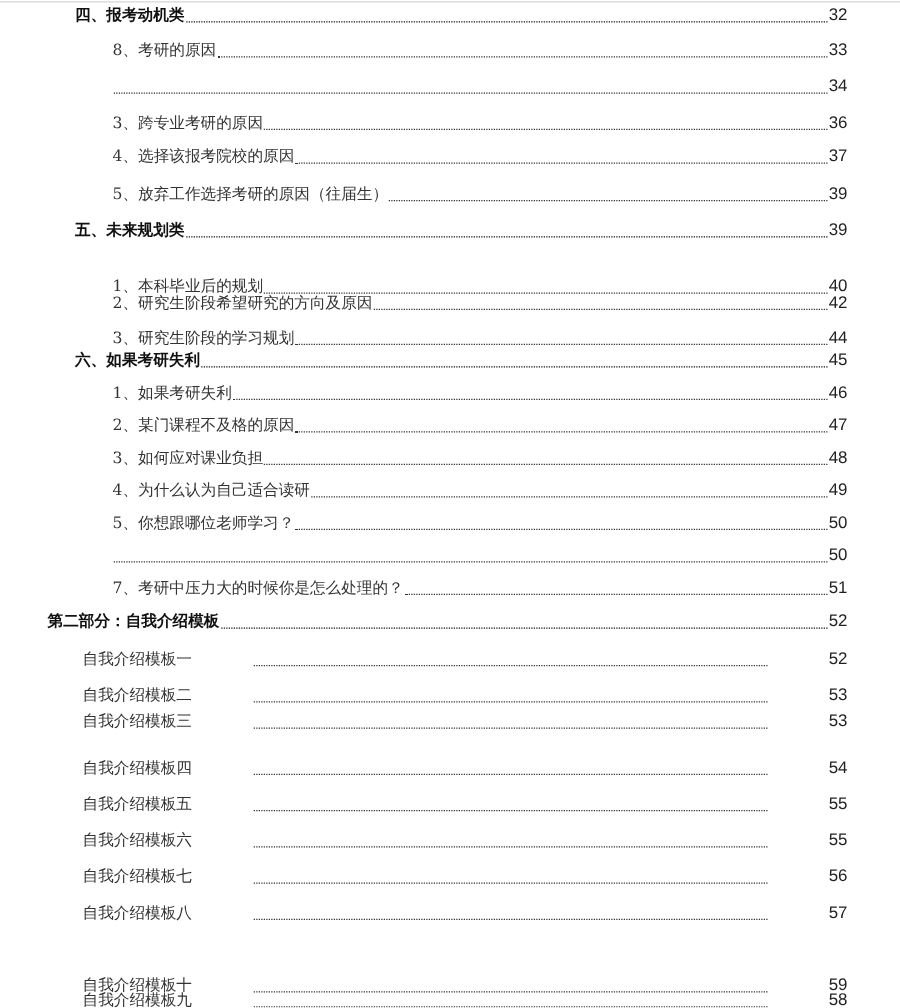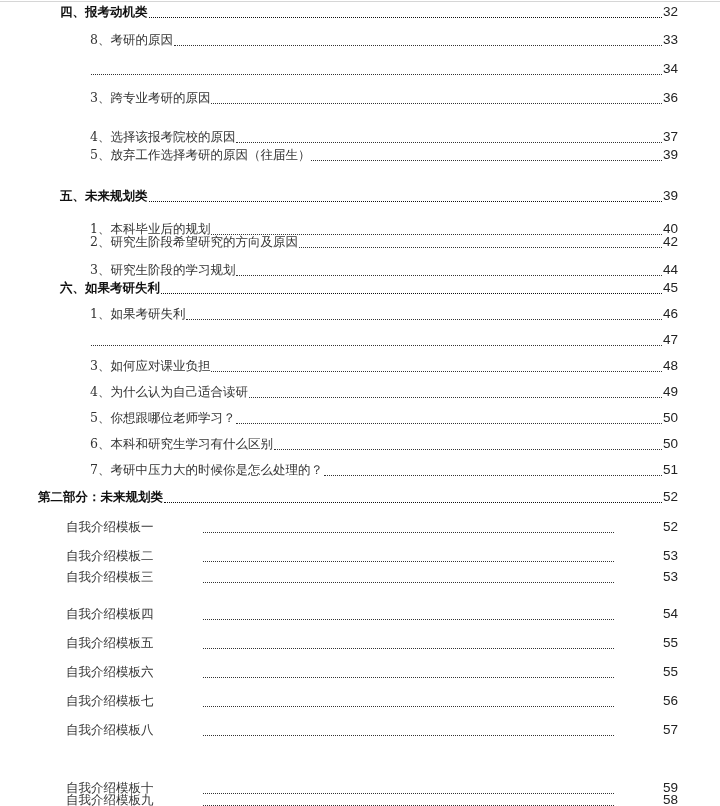--- a/index.html
+++ b/index.html
@@ -36,31 +36,31 @@
     </div>
   <div class="toc-row lvl-h2" style="top:60px">
       <span class="leader"></span>
       <span class="page">34</span>
     </div>
   <div class="toc-row lvl-h2" style="top:89px">
       <span class="title">3、跨专业考研的原因</span>
       <span class="leader"></span>
       <span class="page">36</span>
     </div>
-  <div class="toc-row lvl-h2" style="top:128px">
+  <div class="toc-row lvl-h2" style="top:116px">
       <span class="title">4、选择该报考院校的原因</span>
       <span class="leader"></span>
       <span class="page">37</span>
     </div>
   <div class="toc-row lvl-h2" style="top:146px">
       <span class="title">5、放弃工作选择考研的原因（往届生）</span>
       <span class="leader"></span>
       <span class="page">39</span>
     </div>
-  <div class="toc-row lvl-h1" style="top:187px">
+  <div class="toc-row lvl-h1" style="top:175px">
       <span class="title">五、未来规划类</span>
       <span class="leader"></span>
       <span class="page">39</span>
     </div>
   <div class="toc-row lvl-h2" style="top:220px">
       <span class="title">1、本科毕业后的规划</span>
       <span class="leader"></span>
       <span class="page">40</span>
     </div>
   <div class="toc-row lvl-h2" style="top:233px">
@@ -77,50 +77,50 @@
       <span class="title">六、如果考研失利</span>
       <span class="leader"></span>
       <span class="page">45</span>
     </div>
   <div class="toc-row lvl-h2" style="top:305px">
       <span class="title">1、如果考研失利</span>
       <span class="leader"></span>
       <span class="page">46</span>
     </div>
   <div class="toc-row lvl-h2" style="top:331px">
+      <span class="title">2、某门课程不及格的原因</span>
       <span class="leader"></span>
       <span class="page">47</span>
     </div>
   <div class="toc-row lvl-h2" style="top:357px">
       <span class="title">3、如何应对课业负担</span>
       <span class="leader"></span>
       <span class="page">48</span>
     </div>
   <div class="toc-row lvl-h2" style="top:383px">
       <span class="title">4、为什么认为自己适合读研</span>
       <span class="leader"></span>
       <span class="page">49</span>
     </div>
   <div class="toc-row lvl-h2" style="top:409px">
       <span class="title">5、你想跟哪位老师学习？</span>
       <span class="leader"></span>
       <span class="page">50</span>
     </div>
   <div class="toc-row lvl-h2" style="top:435px">
-      <span class="title">6、本科和研究生学习有什么区别</span>
       <span class="leader"></span>
       <span class="page">50</span>
     </div>
   <div class="toc-row lvl-h2" style="top:461px">
       <span class="title">7、考研中压力大的时候你是怎么处理的？</span>
       <span class="leader"></span>
       <span class="page">51</span>
     </div>
   <div class="toc-row lvl-part" style="top:488px">
-      <span class="title">第二部分：未来规划类</span>
+      <span class="title">第二部分：自我介绍模板</span>
       <span class="leader"></span>
       <span class="page">52</span>
     </div>
   <div class="toc-row lvl-tpl" style="top:518px">
       <span class="title">自我介绍模板一</span>
       <span class="leader"></span>
       <span class="page">52</span>
     </div>
   <div class="toc-row lvl-tpl" style="top:547px">
       <span class="title">自我介绍模板二</span>

